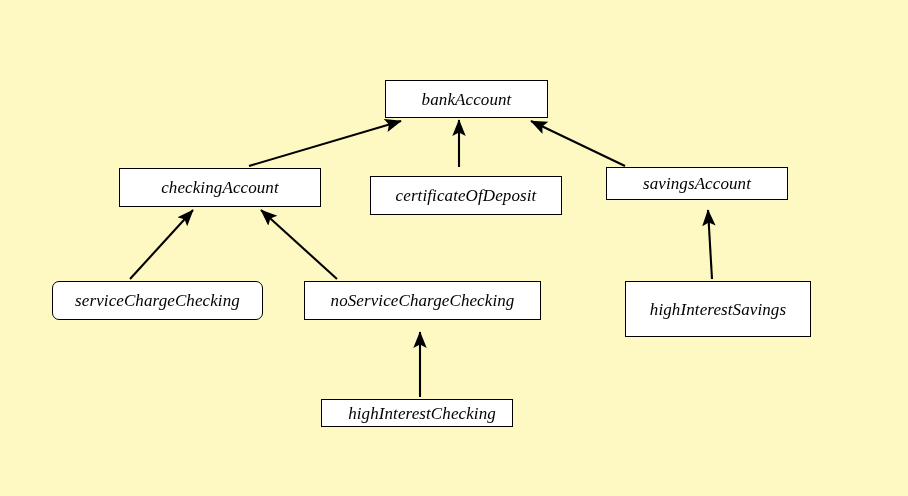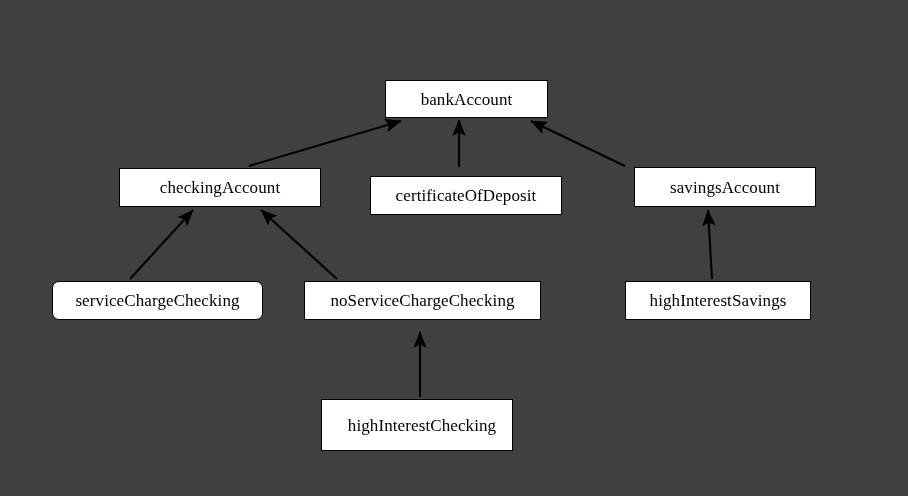--- a/index.html
+++ b/index.html
@@ -4,23 +4,24 @@
 <style>
   html, body {
     margin: 0;
     padding: 0;
     background: #ffffff;
   }
   #diagram-root {
     position: relative;
     width: 908px;
     height: 496px;
-    background: #404040;
+    background: #fef9c3;
     overflow: hidden;
     font-family: "Liberation Serif", "DejaVu Serif", serif;
+    font-style: italic;
   }
   #edge-layer {
     position: absolute;
     left: 0;
     top: 0;
     width: 908px;
     height: 496px;
     pointer-events: none;
   }
   .class-box {
@@ -69,33 +70,33 @@
   </div>
 
   <div class="class-box" style="left: 119px; top: 168px; width: 202px; height: 39px;">
     <span class="class-box-label">checkingAccount</span>
   </div>
 
   <div class="class-box" style="left: 370px; top: 168px; width: 192px; height: 39px; margin-top: 8px;">
     <span class="class-box-label">certificateOfDeposit</span>
   </div>
 
-  <div class="class-box" style="left: 634px; top: 167px; width: 182px; height: 40px; justify-content: center;">
+  <div class="class-box" style="left: 606px; top: 167px; width: 182px; height: 33px; justify-content: center;">
     <span class="class-box-label">savingsAccount</span>
   </div>
 
   <div class="class-box" style="left: 52px; top: 281px; width: 211px; height: 39px; border-radius: 7px;">
     <span class="class-box-label">serviceChargeChecking</span>
   </div>
 
   <div class="class-box" style="left: 304px; top: 281px; width: 237px; height: 39px;">
     <span class="class-box-label">noServiceChargeChecking</span>
   </div>
 
-  <div class="class-box" style="left: 625px; top: 281px; width: 186px; height: 39px;">
+  <div class="class-box" style="left: 625px; top: 281px; width: 186px; height: 56px;">
     <span class="class-box-label">highInterestSavings</span>
   </div>
 
-  <div class="class-box" style="left: 321px; top: 399px; width: 192px; height: 52px; padding-left: 10px;">
+  <div class="class-box" style="left: 321px; top: 399px; width: 192px; height: 28px; padding-left: 10px;">
     <span class="class-box-label">highInterestChecking</span>
   </div>
 
 </div>
 
 </body></html>

